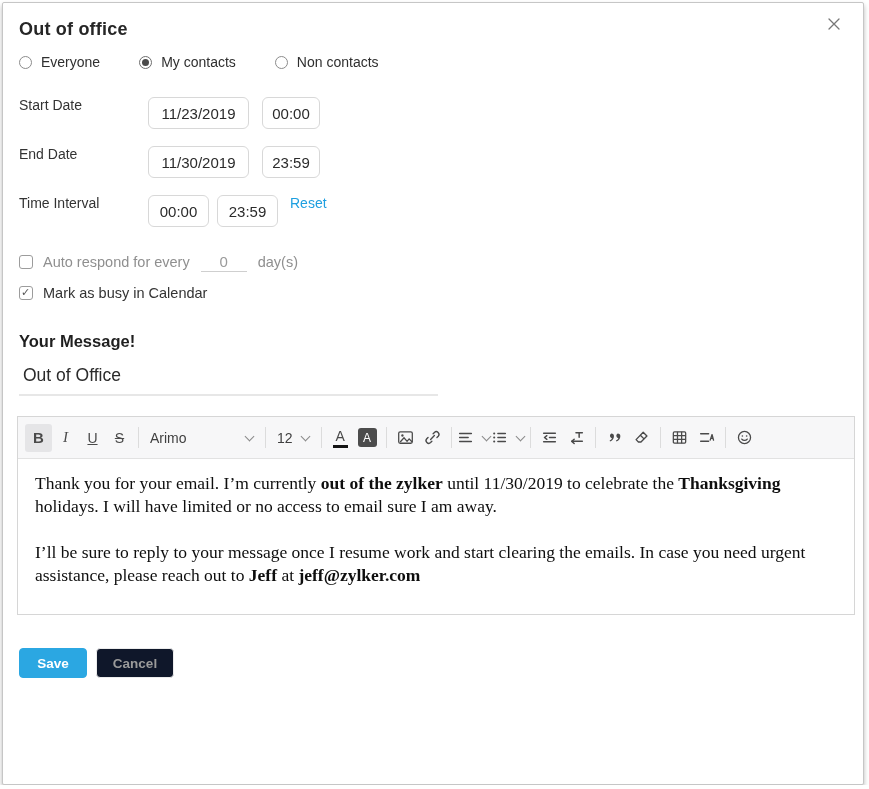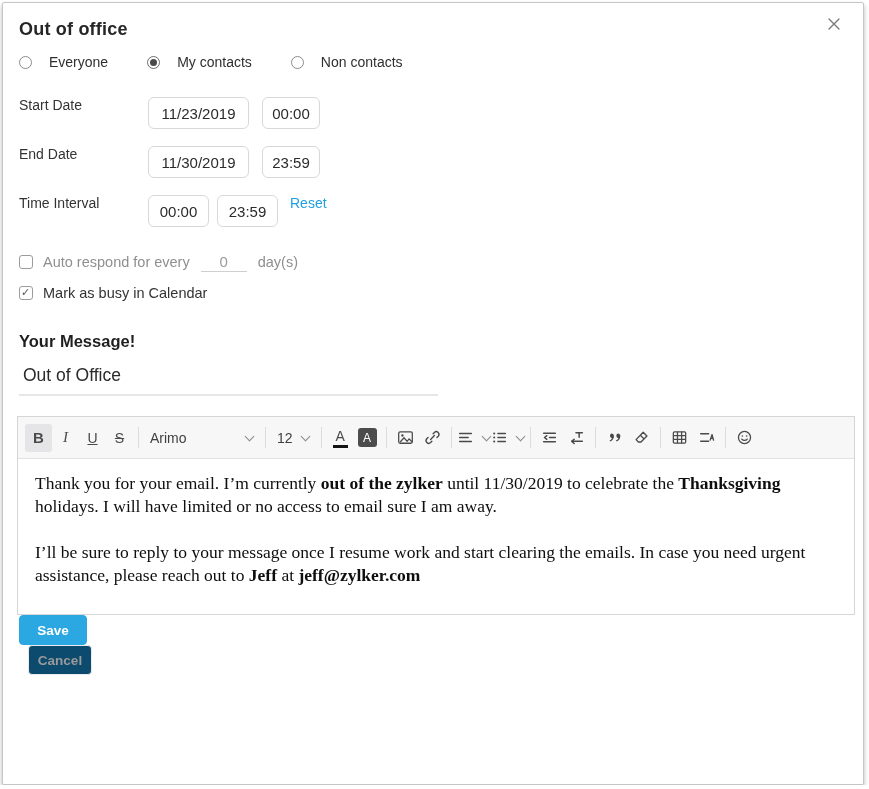--- a/index.html
+++ b/index.html
@@ -6,21 +6,21 @@
   .dialog { position:relative; width:862px; height:783px; margin:2px 0 0 2px; background:#fff;
             border:1px solid #c6c6c6; border-radius:2px; box-shadow:0 3px 5px rgba(0,0,0,.28);
             box-sizing:border-box; padding:16px 16px 16px; overflow:hidden; }
   .hdr { display:flex; justify-content:space-between; align-items:flex-start; }
   .title { font-size:18px; font-weight:700; color:#262626; letter-spacing:.2px; }
   .close { margin:-2px 6px 0 0; cursor:pointer; color:#777; }
   .close svg { width:14px; height:14px; display:block; }
 
   .enable-label { margin-top:22px; font-size:13.5px; color:#3d3d3d; }
   .radio-row { margin-top:14px; display:flex; align-items:center; font-size:14px; color:#2f2f2f; }
-  .radio-opt { display:flex; align-items:center; margin-right:39px; cursor:pointer;gap:8px; }
+  .radio-opt { display:flex; align-items:center; margin-right:39px; cursor:pointer; }
   .radio { width:13px; height:13px; border:1px solid #8c8c8c; border-radius:50%; position:relative; box-sizing:border-box; background:#fff; flex:none; }
   .radio.sel { border-color:#6e6e6e; }
   .radio.sel::after { content:""; position:absolute; inset:2px; border-radius:50%; background:#4a4a4a; }
   .radio-opt span.lbl { margin-left:9px; }
 
   .form { margin-top:27px; }
   .frow { display:flex; align-items:flex-start; margin-bottom:17px; font-size:14px; color:#333; }
   .flabel { width:129px; }
   input.box { height:32px; border:1px solid #d8d8d8; border-radius:6px; font-family:"Liberation Sans",sans-serif;
               font-size:15px; color:#2b2b2b; text-align:center; box-sizing:border-box; background:#fff; outline:none; }
@@ -62,25 +62,25 @@
   .tbtn.col { flex-direction:column; padding-top:3px; }
   .tbtn.col > span:first-child { line-height:13px; font-size:14px; }
   .color-bar { width:15px; height:3px; background:#141414; margin-top:2px; }
   .tb-highlight > span:first-child { width:19px; height:19px; background:#4c4c4c; color:#fff; border-radius:3px;
           display:flex; align-items:center; justify-content:center; font-size:12px; font-weight:400; }
 
   .editor-body { height:155px; box-sizing:border-box; padding:13px 17px; cursor:text;
                  font-family:"Liberation Serif","DejaVu Serif",serif; font-size:17.5px; line-height:23px; color:#0e0e0e; }
   .editor-body b { font-weight:700; }
 
-  .footer { display:flex;flex-direction:column; }
+  .footer { margin-top:33px; display:flex; }
   .btn { font-family:"Liberation Sans",sans-serif; font-size:13.5px; font-weight:700; border-radius:4px;
          height:30px; display:flex; align-items:center; justify-content:center; cursor:pointer; box-sizing:border-box; }
   .btn-save { width:68px; background:#2ba7e2; color:#fff; border:1px solid #2ba7e2; }
-  .btn-cancel { width:64px; background:#0c4a6e; color:#9a9a9a; border:1px solid #ececec; margin-left:9px; }
+  .btn-cancel { width:78px; background:#0f172a; color:#9a9a9a; border:1px solid #ececec; margin-left:9px; }
 </style>
 </head>
 <body>
 
 <div class="dialog">
 
   <div class="hdr">
     <div class="title">Out of office</div>
     <div class="close">
         <svg viewBox="0 0 14 14" fill="none" stroke="#777" stroke-width="1.3" stroke-linecap="round">

